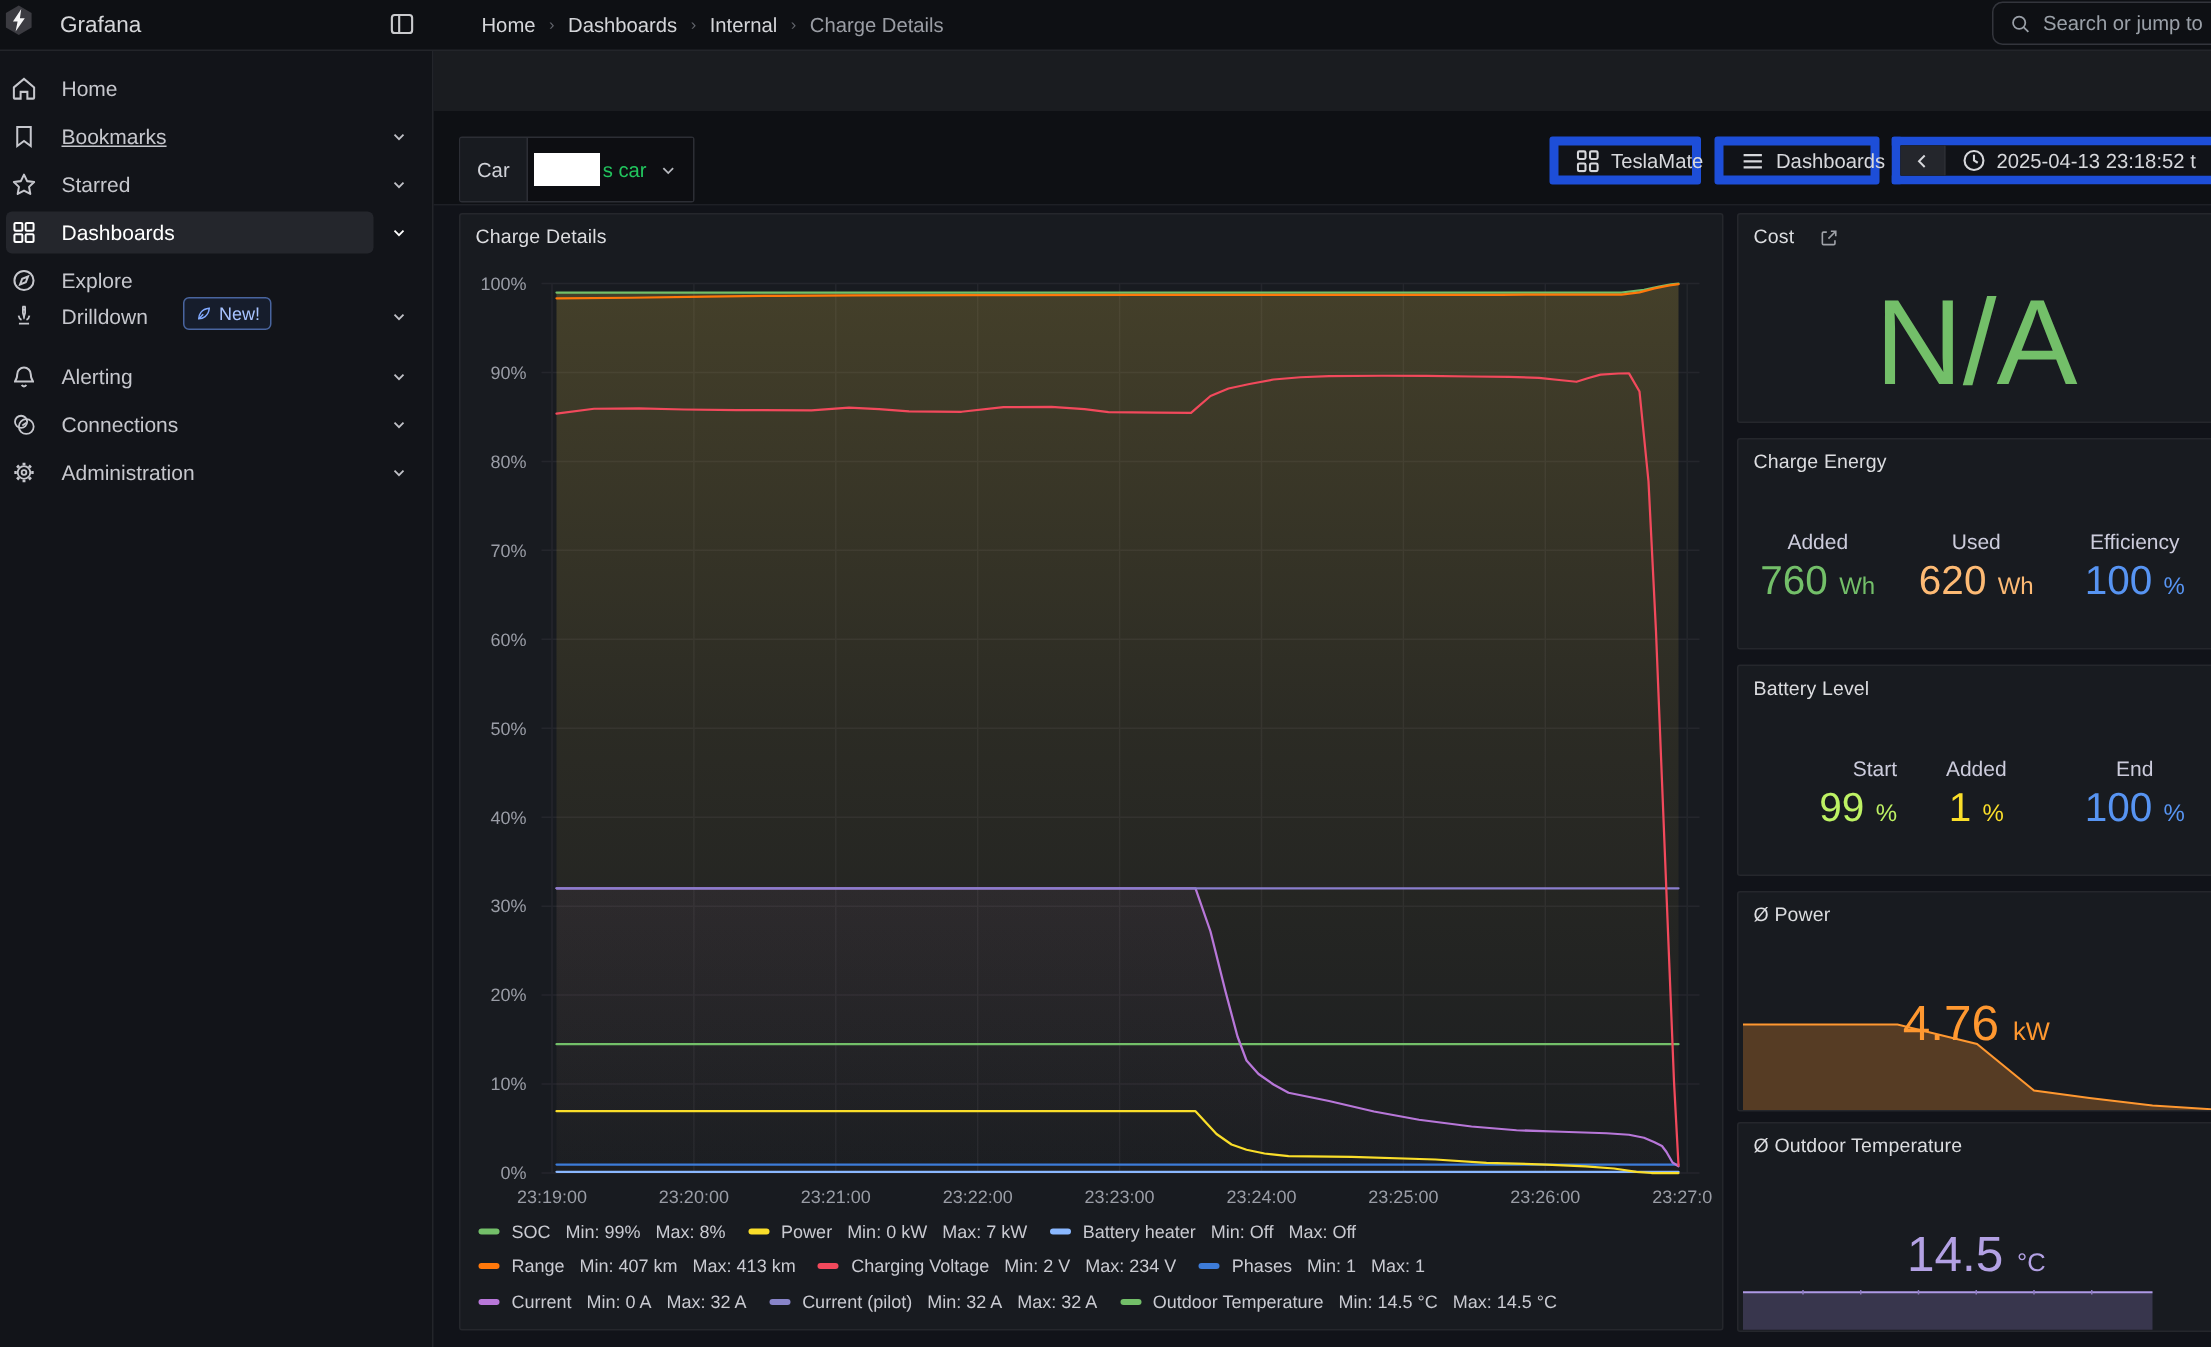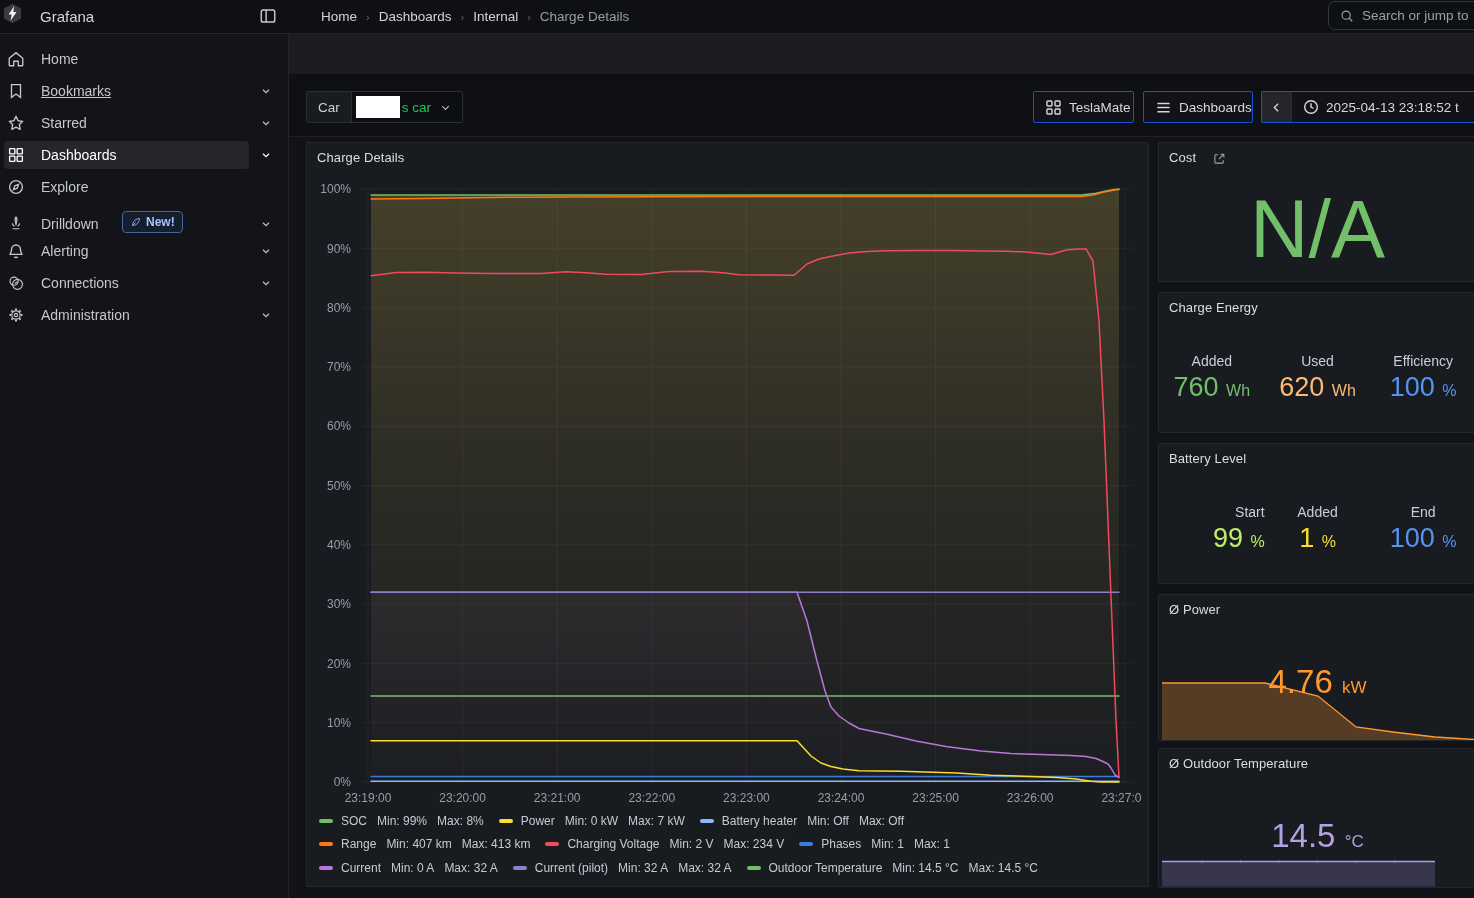--- a/index.html
+++ b/index.html
@@ -20,24 +20,24 @@
   #searchbox { left:1328px; top:1px; width:160px; height:29px; border:1px solid #33353c; border-radius:7px; background:#0e1014; color:#9aa0a8; font-size:13.5px; display:flex; align-items:center; }
 
   
   .navitem { position:absolute; left:0; width:289px; height:32px; }
   .navitem .ico { position:absolute; left:7px; top:7px; width:18px; height:18px; color:#c6c7cd; }
   .navitem .lbl { position:absolute; left:41px; top:50%; transform:translateY(-50%); font-size:14px; color:#c6c7cd; }
   .navitem .chev { position:absolute; right:17px; top:50%; transform:translateY(-50%); width:12px; height:12px; color:#c0c1c7; }
   .navsel { position:absolute; left:4px; top:141px; width:245px; height:28px; background:#24262c; border-radius:4px; }
 
   
-  #carpicker { left:306px; top:91px; height:32px; display:flex; border:1px solid #2c2e35; border-radius:2px;text-align:center; }
+  #carpicker { left:306px; top:91px; height:44px; display:flex; border:1px solid #2c2e35; border-radius:2px;text-align:center; }
   #carlabel { background:#181b20; color:#d0d2d8; font-size:13.5px; font-weight:500; padding:0 11px; display:flex; align-items:center; border-right:1px solid #2c2e35; }
   #carval { background:#0d0e12; color:#22c55e; font-size:13.5px; font-weight:500; padding:0 10px 0 6px; display:flex; align-items:center; position:relative; }
-  .btnlike { position:absolute; top:91px; height:32px; border:1px solid #1d4ed8; border-radius:2px; background:#111318; color:#d7d8dc; font-size:13.5px; font-weight:500; display:flex; align-items:center; gap:8px; padding:0 12px; }
+  .btnlike { position:absolute; top:91px; height:32px; border:6px solid #1d4ed8; border-radius:2px; background:#111318; color:#d7d8dc; font-size:13.5px; font-weight:500; display:flex; align-items:center; gap:8px; padding:0 12px; }
 
   
   .panel { position:absolute; background:#181b20; border:1px solid #25272c; border-radius:2px; overflow:hidden; }
   .ptitle { position:absolute; left:10px; top:7px; font-size:13px; font-weight:500; color:#dcdde0; letter-spacing:0.1px; }
 
   .statlabel { font-size:14px; color:#ccccdc; text-align:center; }
   .statnum { font-weight:500; }
 
   
   #legend { position:absolute; left:12px; top:666px; width:820px; font-size:12px; color:#c9cad1; }
@@ -120,30 +120,30 @@
         <path d="M6 9.5 L12 15.5 L18 9.5"></path>
       </svg>
   </div>
   <div class="navitem" style="top:171px">
     <svg class="ico" viewBox="0 0 24 24" fill="none" stroke="currentColor" stroke-width="1.8">
         <circle cx="12" cy="12" r="8.5"></circle>
         <path d="M15.5 8.5 L13.6 13.6 L8.5 15.5 L10.4 10.4 Z"></path>
       </svg>
     <span class="lbl">Explore</span>
   </div>
-  <div class="navitem" style="top:208px">
+  <div class="navitem" style="top:195px">
     <svg class="ico" viewBox="0 0 24 24" fill="none" stroke="currentColor" stroke-width="1.6">
         <path d="M10.6 3.2 h2.8 M10.6 5.8 h2.8 M11 3.2 V8.8 L12 12.2 L13 8.8 V3.2 M12 12.2 v1.6 M7.2 11.2 c0.3 2 1.4 3.2 2.6 3.8 M16.8 11.2 c-0.3 2 -1.4 3.2 -2.6 3.8 M7.5 18.3 h9"></path>
       </svg>
     <span class="lbl">Drilldown</span>
     <span class="abs" style="left:122px;top:3px;height:22px;border:1px solid #49659f;border-radius:4px;background:rgba(61,113,217,0.10);display:flex;align-items:center;padding:0 7px;gap:4px;">
       <svg width="12" height="12" viewBox="0 0 24 24" fill="none" stroke="#82aaff" stroke-width="2">
           <path d="M5 19 C5 14 8 6 19 5 C18 16 10 19 5 19 Z M5 19 L11 13"></path>
         </svg>
-      <span style="font-size:12px;font-weight:700;color:#a8c3ff">New!</span>
+      <span style="font-size:12px;font-weight:400;color:#a8c3ff">New!</span>
     </span>
     <svg class="chev" viewBox="0 0 24 24" fill="none" stroke="currentColor" stroke-width="2.4">
         <path d="M6 9.5 L12 15.5 L18 9.5"></path>
       </svg>
   </div>
   <div class="navitem" style="top:235px">
     <svg class="ico" viewBox="0 0 24 24" fill="none" stroke="currentColor" stroke-width="1.8">
         <path d="M18 10 a6 6 0 1 0 -12 0 c0 4.5 -2 5.5 -2 6.5 h16 c0 -1 -2 -2 -2 -6.5 M10 19.5 a2.2 2.2 0 0 0 4 0"></path>
       </svg>
     <span class="lbl">Alerting</span>

